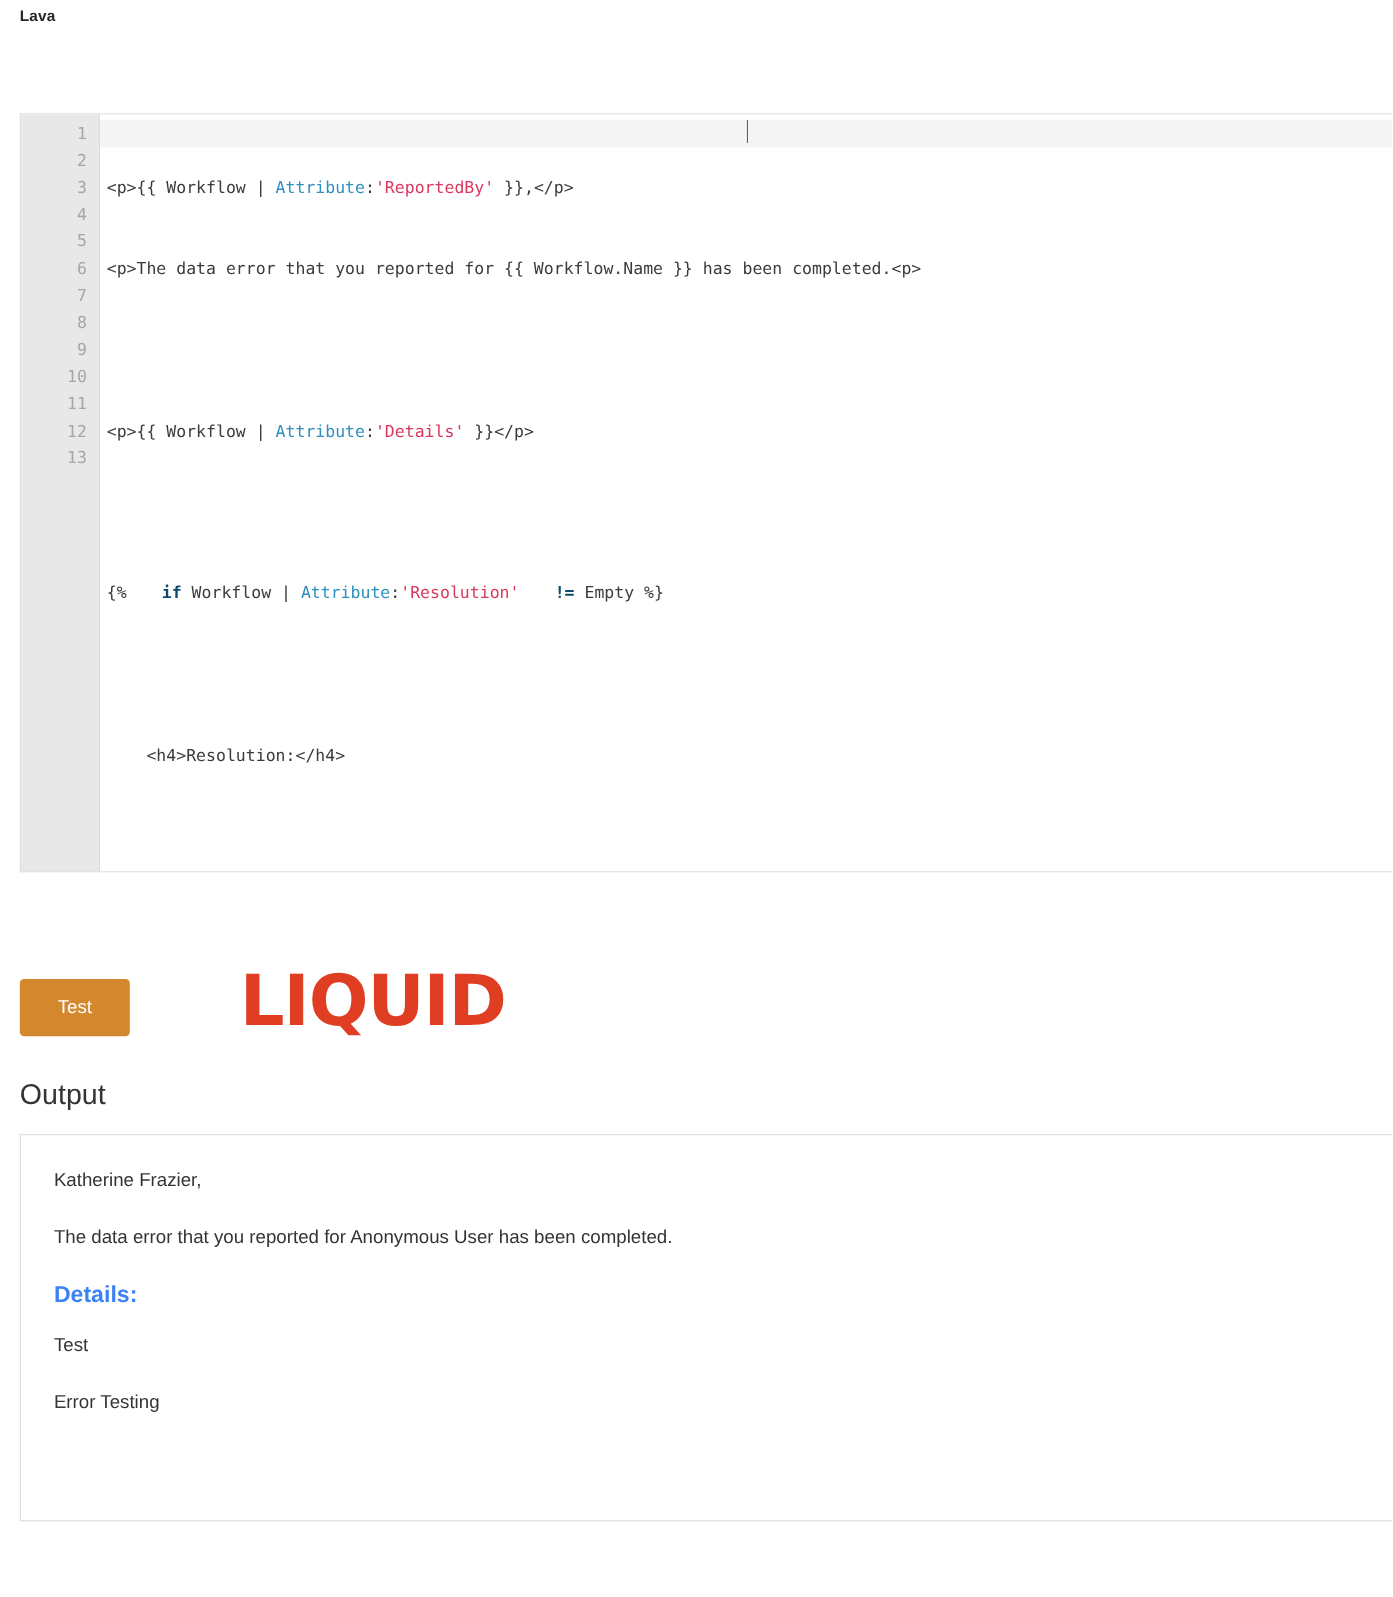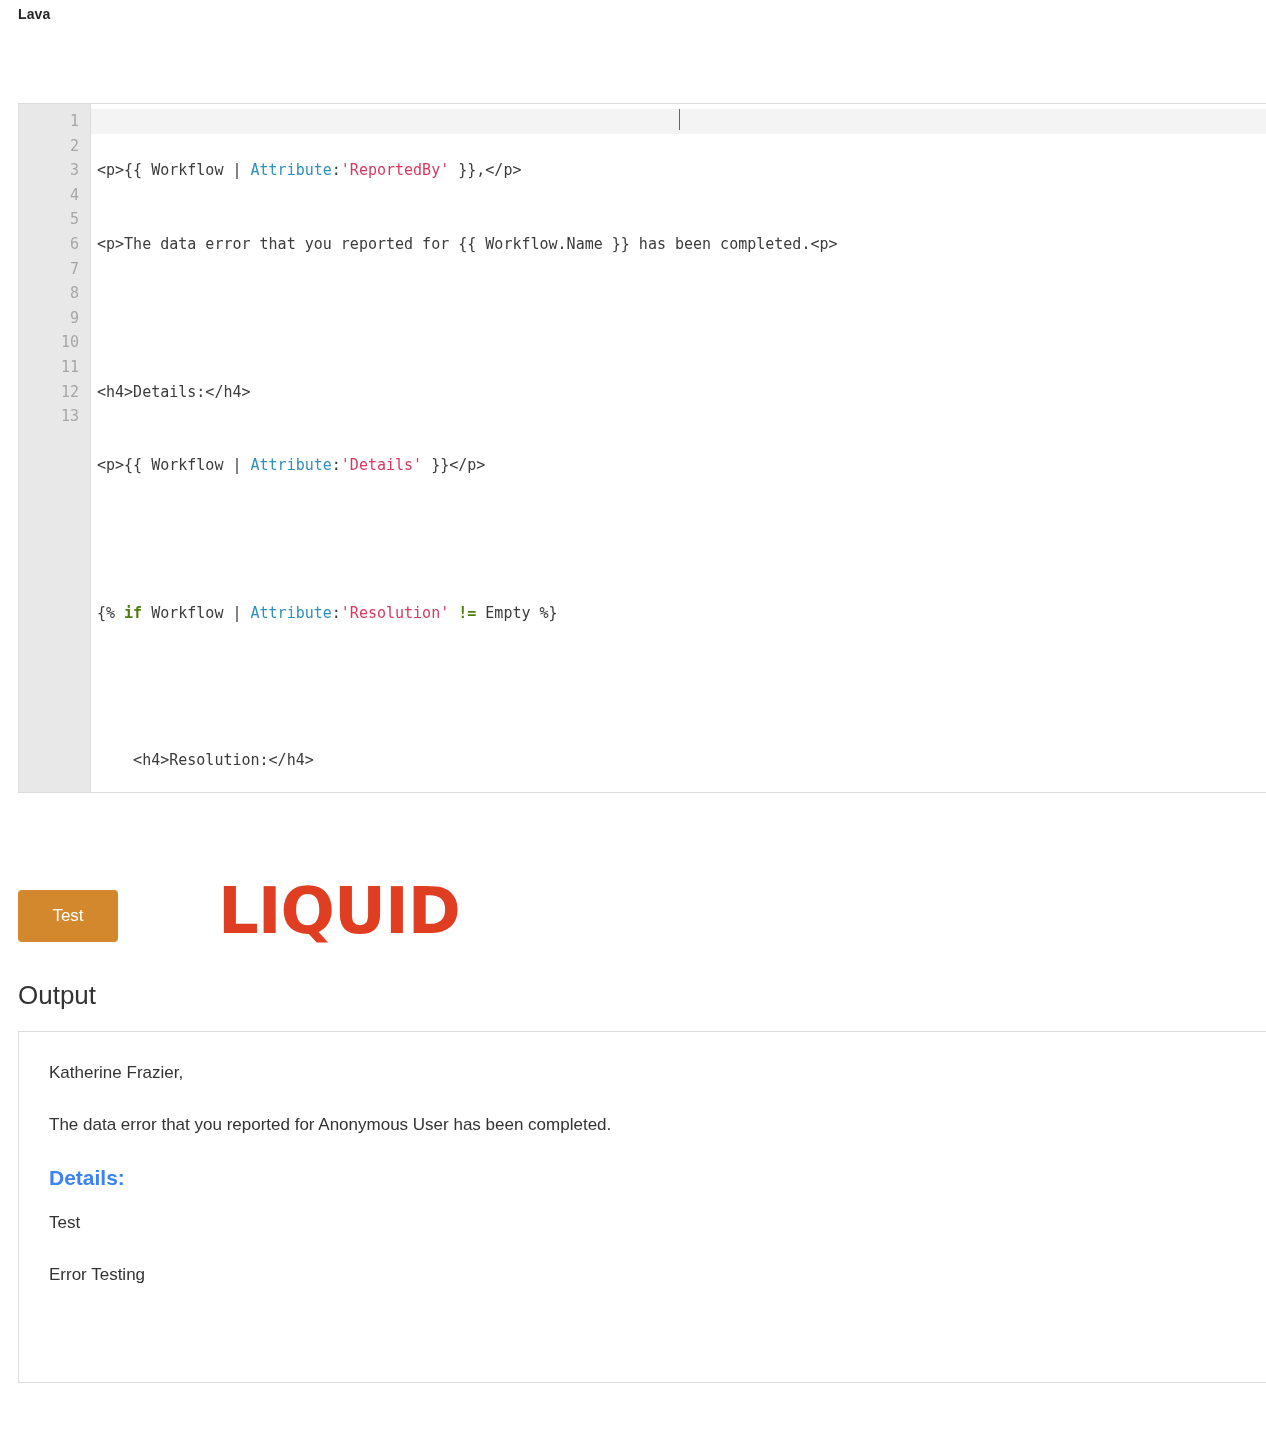--- a/index.html
+++ b/index.html
@@ -85,21 +85,21 @@
     white-space: pre;
     color: #3b3b3b;
     padding-left: 6px;
   }
   .code-lines .line {
     display: block;
     height: 24.6px;
   }
   .tok-filter { color: #2f8fbf; }
   .tok-str { color: #d9385e; }
-  .tok-kw { color: #4d7c0f; font-weight: bold; }
+  .tok-kw { color: #0c4a6e; font-weight: bold; margin-left: 23px; }
   .caret {
     position: absolute;
     left: 588px;
     top: 5px;
     width: 1px;
     height: 21px;
     background: #666666;
   }
 
   
@@ -197,21 +197,20 @@
     </div>
 
     <div class="code-area">
       <div class="active-line-bg"></div>
       <div class="caret"></div>
 
       <div class="code-lines">
         <span class="line">&lt;p&gt;{{ Workflow | <span class="tok-filter">Attribute</span>:<span class="tok-str">'ReportedBy'</span> }},&lt;/p&gt;</span>
         <span class="line">&lt;p&gt;The data error that you reported for {{ Workflow.Name }} has been completed.&lt;p&gt;</span>
         <span class="line"></span>
-        <span class="line">&lt;h4&gt;Details:&lt;/h4&gt;</span>
         <span class="line">&lt;p&gt;{{ Workflow | <span class="tok-filter">Attribute</span>:<span class="tok-str">'Details'</span> }}&lt;/p&gt;</span>
         <span class="line"></span>
         <span class="line">{% <span class="tok-kw">if</span> Workflow | <span class="tok-filter">Attribute</span>:<span class="tok-str">'Resolution'</span> <span class="tok-kw">!=</span> Empty %}</span>
         <span class="line"></span>
         <span class="line">    &lt;h4&gt;Resolution:&lt;/h4&gt;</span>
         
         
         
         
       </div>

